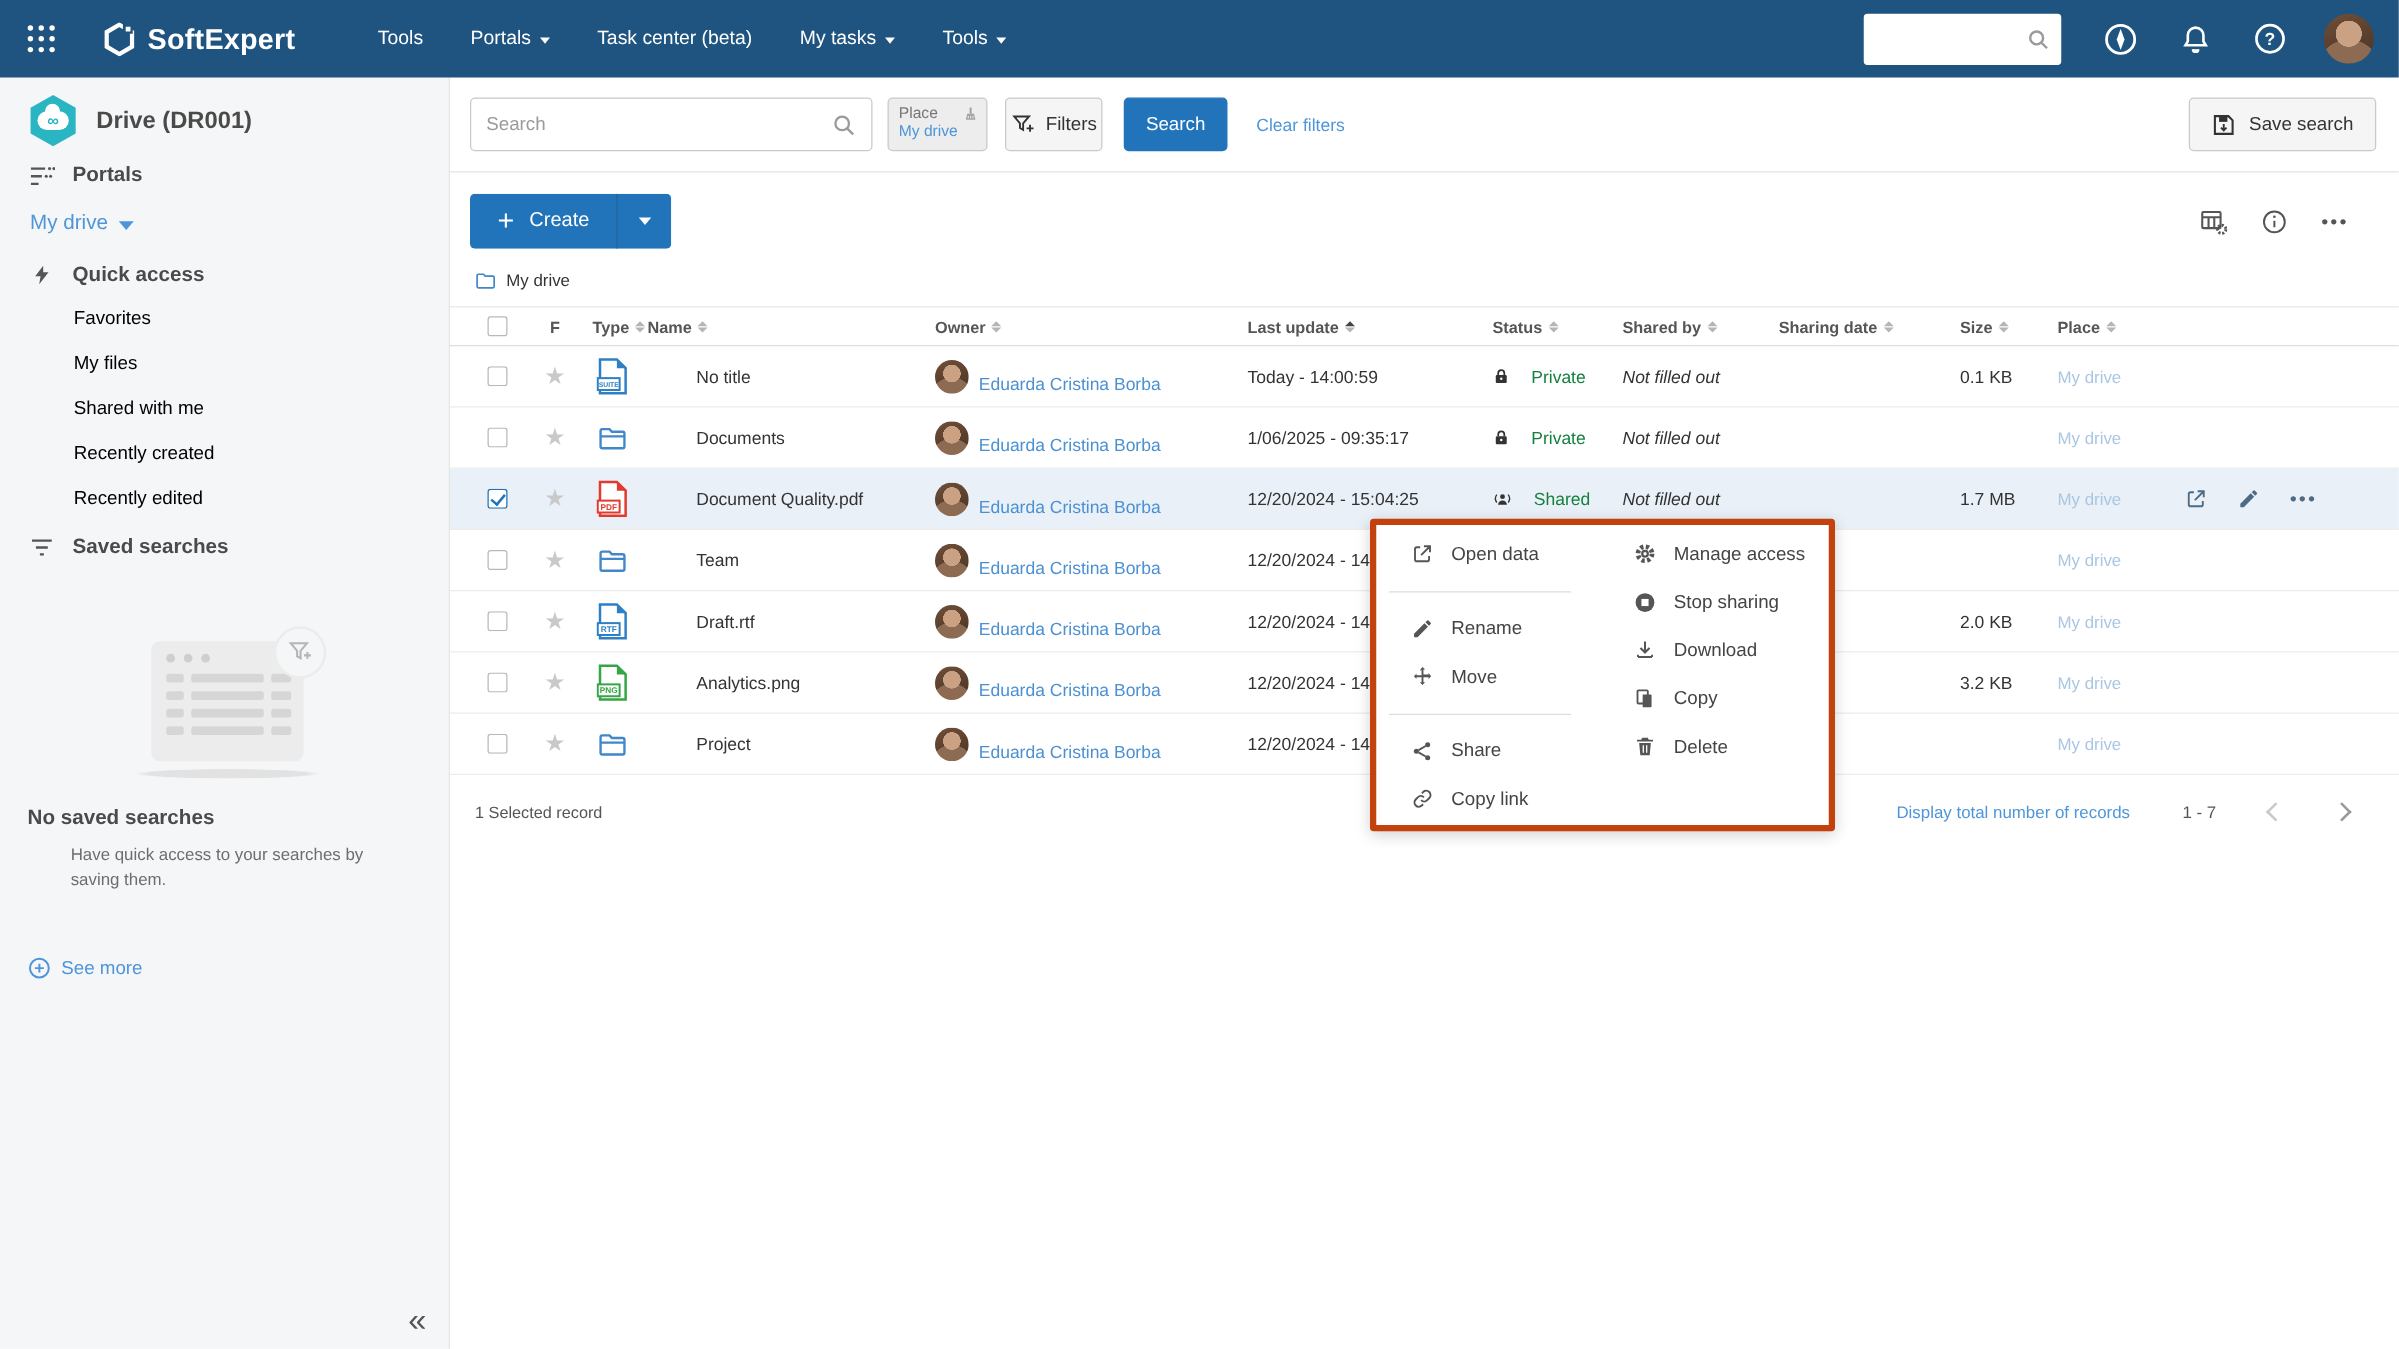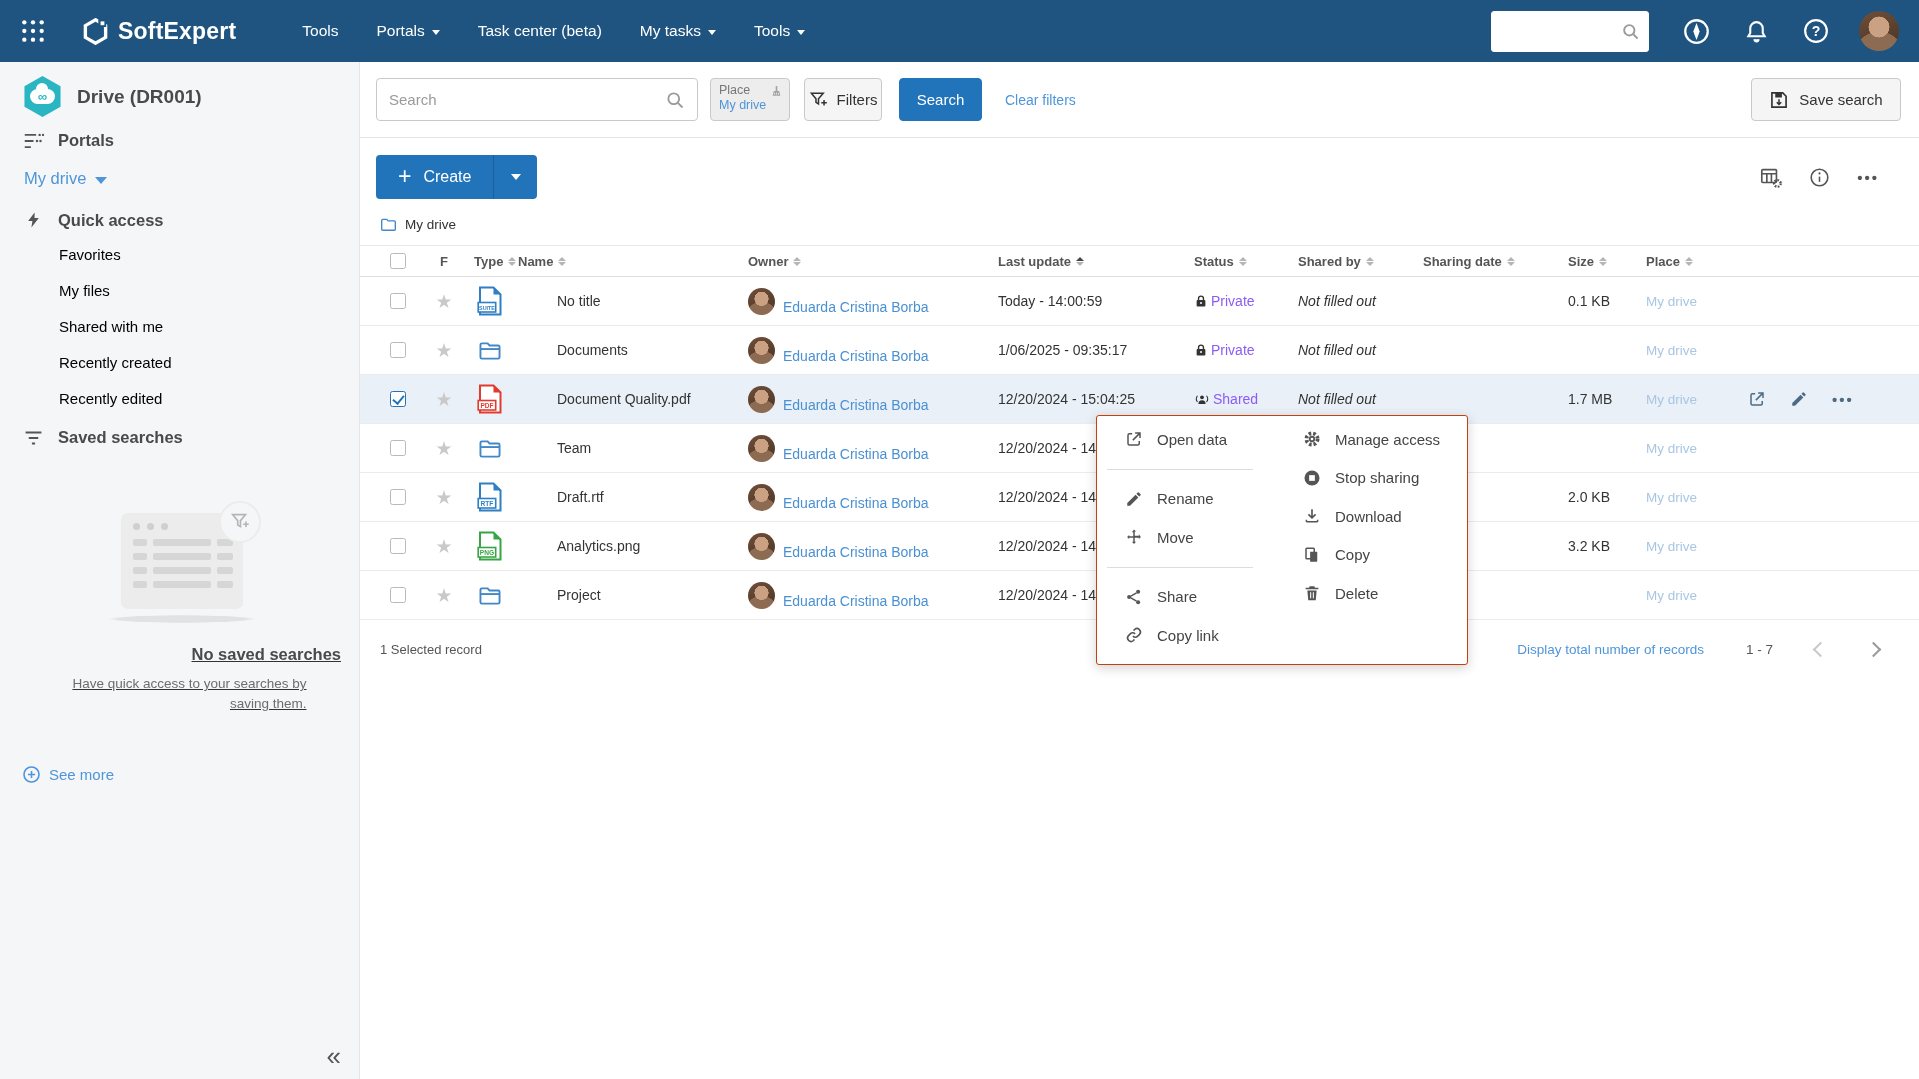--- a/index.html
+++ b/index.html
@@ -46,21 +46,21 @@
   .side-section { font-size:16.5px; font-weight:bold; color:#4a4a4a; }
   .vision { margin-top:14px; }
   .mydrive { margin-top:19px; margin-left:2px; }
   .mydrive span { color:#4e95d9; font-size:16.5px; }
   .caret-blue { width:0; height:0; border-left:6px solid transparent; border-right:6px solid transparent;
     border-top:7px solid #4e95d9; margin-left:9px; margin-top:3px; }
   .quick { margin-top:22px; }
   .quick-links { list-style:none; margin-top:6px; margin-left:37px; }
   .quick-links li { color:#000000; font-size:15px; padding:9.5px 0; cursor:pointer; }
   .saved { margin-top:12px; }
-  .empty-wrap { margin-top:66px; text-align:right;text-decoration:underline; }
+  .empty-wrap { margin-top:66px; text-align:left; }
   .empty-card { width:122px; height:96px; background:#ececec; border-radius:7px; margin:0 auto; position:relative; padding:10px 10px 0 12px; }
   .empty-dots { display:flex; gap:7px; margin-bottom:9px; }
   .empty-dots i { width:7px; height:7px; border-radius:50%; background:#cfcfcf; }
   .empty-line { display:flex; gap:6px; margin-bottom:7px; align-items:center; }
   .empty-line i { height:7px; background:#d6d6d6; border-radius:2px; }
   .empty-line .a{ width:14px; } .empty-line .b{ flex:1; } .empty-line .c{ width:16px; }
   .empty-badge { position:absolute; top:-12px; right:-18px; width:42px; height:42px; border-radius:50%;
     background:#f5f6f7; border:2px solid #ececec; display:flex; align-items:center; justify-content:center; }
   .empty-shadow { width:150px; height:8px; margin:6px auto 0; border-radius:50%;
     background:radial-gradient(ellipse at center,#e2e2e2 0 60%, transparent 70%); }
@@ -131,39 +131,39 @@
   .checkbox.checked::after { content:""; position:absolute; left:4px; top:0.5px; width:5px; height:9px;
     border:solid #2173ba; border-width:0 2px 2px 0; transform:rotate(40deg); }
   .star { color:#c9c9c9; font-size:19px; cursor:pointer; line-height:1; }
   .owner { display:flex; align-items:flex-end; }
   .owner .avatar-s { width:27px; height:27px; min-width:27px; border-radius:50%;
     background:
       radial-gradient(circle at 50% 40%, #caa183 0 33%, transparent 34%),
       radial-gradient(circle at 50% 115%, #8d6b52 0 50%, transparent 51%),
       linear-gradient(160deg,#6e4f3a,#4a3222); margin-right:8px; }
   .owner a { color:#4a90d2; font-size:14px; text-decoration:none; cursor:pointer; }
-  .status { display:flex; align-items:center; gap:3px; color:#8b5cf6; }
+  .status { display:flex; align-items:center; gap:17px; color:#15803d; }
   .shared-by { font-style:italic; }
   .place-val { color:#a9c6e3; font-size:13.5px; }
   .row-actions { display:flex; align-items:center; gap:24px; padding-left:8px; color:#4d6b85; }
   .row-actions .ra { cursor:pointer; }
   .type-ic { width:26px; height:30px; }
 
   .table-footer { display:flex; align-items:center; margin-top:22px; padding:0 40px 0 20px; }
   .sel-count { font-size:13px; color:#555; }
   .tf-right { margin-left:auto; display:flex; align-items:center; }
   .tf-link { font-size:13.5px; }
   .tf-range { font-size:13.5px; color:#555; margin-left:42px; }
   .pg { margin-left:42px; cursor:pointer; width:11px; height:11px; border-style:solid; border-color:#9a9a9a; }
   .pg.prev { border-width:0 0 2px 2px; transform:rotate(45deg); border-color:#c9c9c9; }
   .pg.next { border-width:2px 2px 0 0; transform:rotate(45deg); }
 
   
   .ctx-menu { position:absolute; left:1096px; top:415px; width:372px; height:250px; background:#fff;
-    border:1px solid #c2410c; border-radius:3px; box-shadow:0 3px 12px rgba(0,0,0,.18); z-index:40;
+    border:5px solid #c2410c; border-radius:3px; box-shadow:0 3px 12px rgba(0,0,0,.18); z-index:40;
     display:flex; padding-top:4px; }
   .ctx-col { display:flex; flex-direction:column; }
   .ctx-col.left { width:178px; }
   .ctx-col.right { flex:1; }
   .ctx-item { display:flex; align-items:center; height:38.5px; padding-left:27px; font-size:15px; color:#444;
     cursor:pointer; white-space:nowrap; }
   .ctx-item .mi { width:19px; margin-right:14px; color:#555; display:flex; justify-content:center; }
   .ctx-divider { border-top:1px solid #ddd; margin:10px 22px 10px 10px; }
 </style>
 </head>

